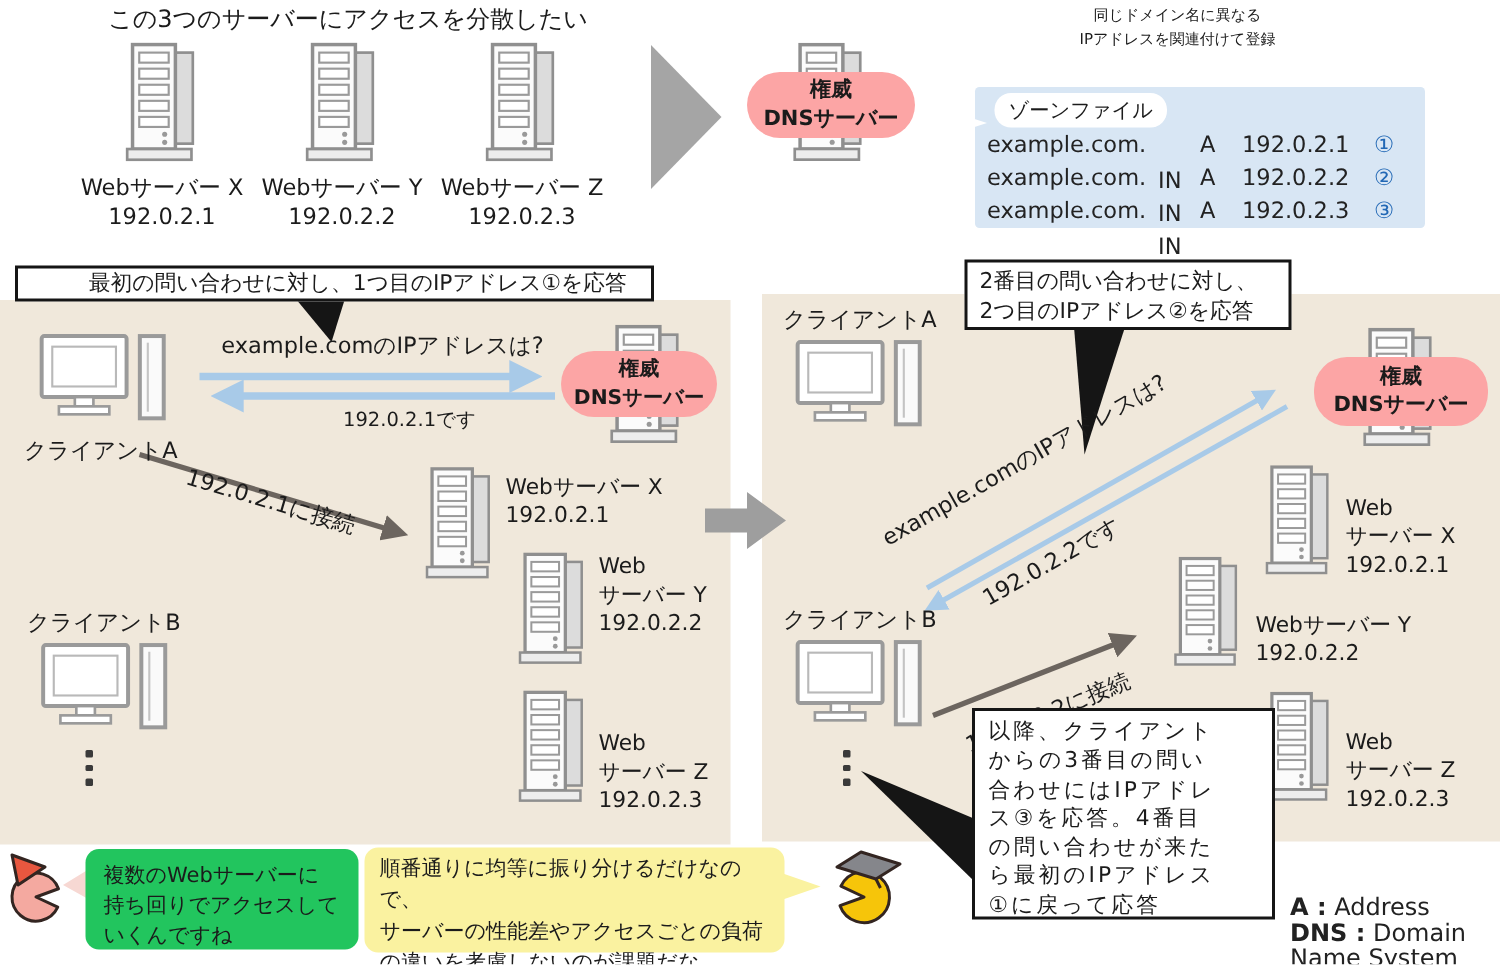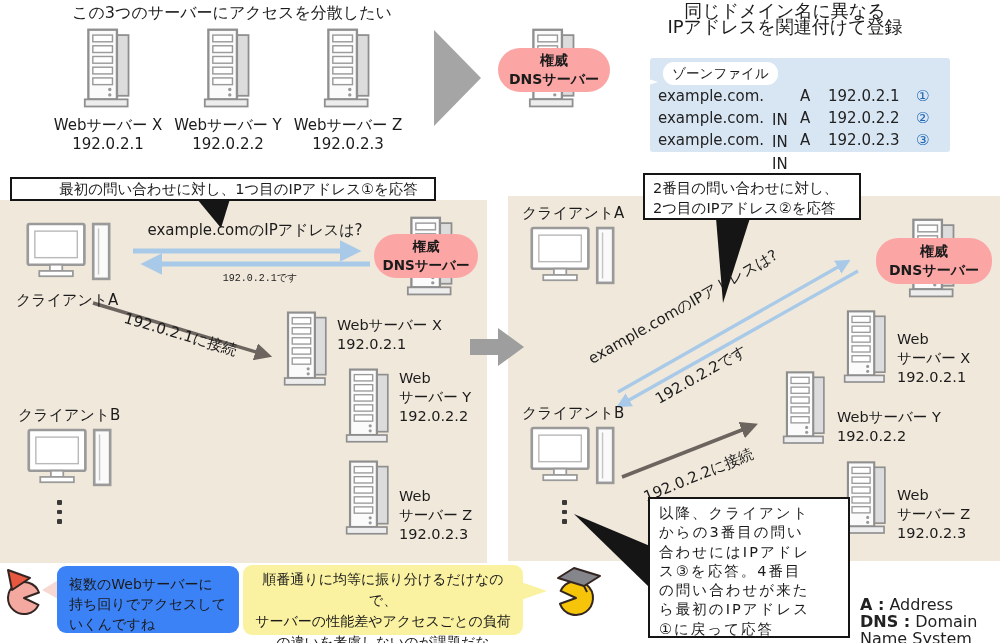--- a/index.html
+++ b/index.html
@@ -111,21 +111,21 @@
   </div>
   <div class="abs ctr" style="left:168px;top:116px;width:120px;font-size:15px;line-height:19px;">
     <div>Webサーバー Y</div>
     <div>192.0.2.2</div>
   </div>
   <div class="abs ctr" style="left:288px;top:116px;width:120px;font-size:15px;line-height:19px;">
     <div>Webサーバー Z</div>
     <div>192.0.2.3</div>
   </div>
 
-  <div class="abs ctr pre" style="left:640px;top:3px;width:290px;font-size:18px;line-height:16px;">同じドメイン名に異なる
+  <div class="abs ctr pre" style="left:640px;top:3px;width:290px;font-size:10px;line-height:16px;">同じドメイン名に異なる
 IPアドレスを関連付けて登録</div>
 
   <svg class="abs" style="left:528px;top:28px;" width="50" height="82">
       <use href="#srv"></use>
     </svg>
 
   <div class="abs zone" style="left:650px;top:58px;width:300px;height:94px;">
     <div class="abs zone-pill" style="left:13px;top:4px;width:115px;height:23px;">ゾーンファイル</div>
     <div class="abs zone-row" style="left:8px;top:29px;">
       <span class="c-name">example.com.</span>
@@ -157,21 +157,21 @@
 DNSサーバー</div>
 
   <div class="abs callout ctr" style="left:10px;top:177px;width:426px;height:24px;font-size:14.5px;line-height:20px;padding-left:31px;">最初の問い合わせに対し、1つ目のIPアドレス①を応答</div>
 
   <svg class="abs" style="left:26px;top:222px;" width="92" height="66">
       <use href="#pc"></use>
     </svg>
   <div class="abs" style="left:16px;top:291px;width:130px;font-size:15px;">クライアントA</div>
 
   <div class="abs ctr" style="left:135px;top:221px;width:240px;font-size:15px;">example.comのIPアドレスは?</div>
-  <div class="abs ctr" style="left:185px;top:271px;width:150px;font-size:10px;font-family:Liberation Mono, monospace;">192.0.2.1です</div>
+  <div class="abs ctr" style="left:198px;top:271px;width:150px;font-size:13px;">192.0.2.1です</div>
 
   <svg class="abs" style="left:406px;top:216px;" width="50" height="82">
       <use href="#srv"></use>
     </svg>
   <div class="abs bubble-dns pre" style="left:374px;top:234px;width:104px;height:44px;font-size:13.5px;">権威
 DNSサーバー</div>
 
   <div class="abs rot" style="left:127px;top:309px;width:170px;font-size:15px;transform:rotate(16.5deg);">192.0.2.1に接続</div>
 
   <svg class="abs" style="left:283px;top:310px;" width="47" height="79">
@@ -246,40 +246,40 @@
   <div class="abs pre srv-label" style="left:837px;top:408px;">Webサーバー Y
 192.0.2.2</div>
 
   <svg class="abs" style="left:843px;top:457px;" width="46" height="83">
       <use href="#srv"></use>
     </svg>
   <div class="abs pre srv-label" style="left:897px;top:486px;">Web
 サーバー Z
 192.0.2.3</div>
 
-  <div class="abs callout pre" style="left:648px;top:497px;width:202px;height:141px;font-size:14.5px;line-height:19.3px;padding:5px 9px;letter-spacing:2px;">以降、クライアント
+  <div class="abs callout pre" style="left:648px;top:472px;width:202px;height:141px;font-size:14.5px;line-height:19.3px;padding:5px 9px;letter-spacing:2px;">以降、クライアント
 からの3番目の問い
 合わせにはIPアドレ
 ス③を応答。4番目
 の問い合わせが来た
 ら最初のIPアドレス
 ①に戻って応答</div>
 
   <svg class="abs" style="left:2px;top:568px;" width="48" height="52" viewBox="0 0 48 52">
     <path d="M37 24.5 A16 16 0 1 0 36.5 36.8 L22 30 Z" fill="#f4a9a0" stroke="#332521" stroke-width="2" stroke-linejoin="round"></path>
     <polygon points="6,2 28,10 10,22" fill="#e8573f" stroke="#332521" stroke-width="2" stroke-linejoin="round"></polygon>
   </svg>
   <svg class="abs" style="left:40px;top:576px;pointer-events:none;" width="22" height="28">
     <polygon points="2,14 20,3 20,24" fill="#f7d8d3"></polygon>
   </svg>
-  <div class="abs speech pre" style="left:57px;top:566px;width:182px;height:67px;background:#3b82f6;">複数のWebサーバーに
+  <div class="abs speech pre" style="left:57px;top:566px;width:182px;height:67px;background:#22c55e;">複数のWebサーバーに
 持ち回りでアクセスして
 いくんですね</div>
 
-  <div class="abs speech pre" style="left:243px;top:565px;width:280px;height:70px;background:#faf2a0;font-size:14px;line-height:21px;padding:4px 10px;text-align:center;">順番通りに均等に振り分けるだけなので、
+  <div class="abs speech pre" style="left:243px;top:565px;width:280px;height:70px;background:#faf2a0;font-size:14px;line-height:21px;padding:4px 10px;">順番通りに均等に振り分けるだけなので、
 サーバーの性能差やアクセスごとの負荷
 の違いを考慮しないのが課題だな</div>
   <svg class="abs" style="left:519px;top:578px;pointer-events:none;" width="32" height="26">
     <polygon points="2,4 28,13 2,22" fill="#faf2a0"></polygon>
   </svg>
   <svg class="abs" style="left:550px;top:566px;" width="56" height="58" viewBox="0 0 56 58">
     <path d="M10.6 24.8 A17 17 0 1 1 10 37.8 L26 32 Z" fill="#f6c50a" stroke="#332521" stroke-width="2" stroke-linejoin="round"></path>
     <polygon points="24,2 50,10 34,20 8,12" fill="#85868b" stroke="#332521" stroke-width="2" stroke-linejoin="round"></polygon>
     <line x1="34" y1="20" x2="37" y2="26" stroke="#332521" stroke-width="2"></line>
   </svg>

